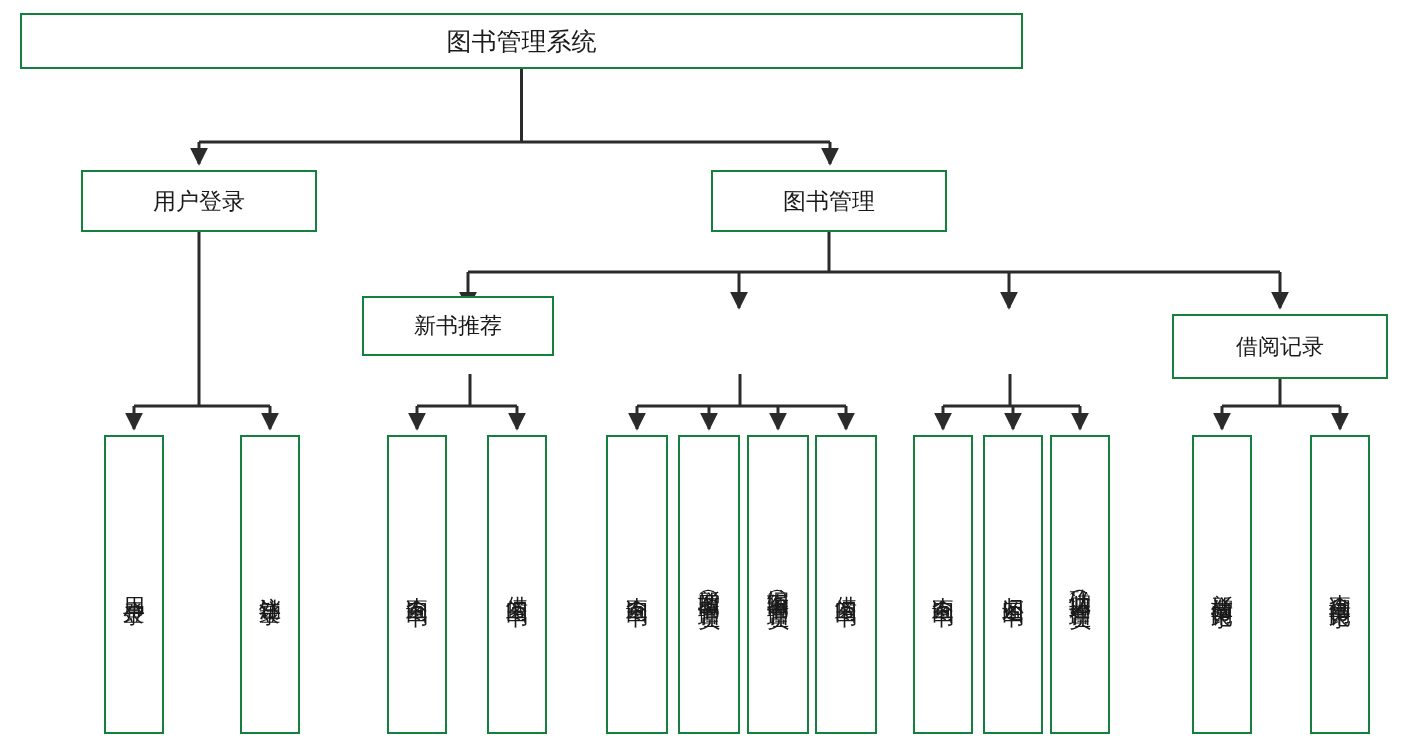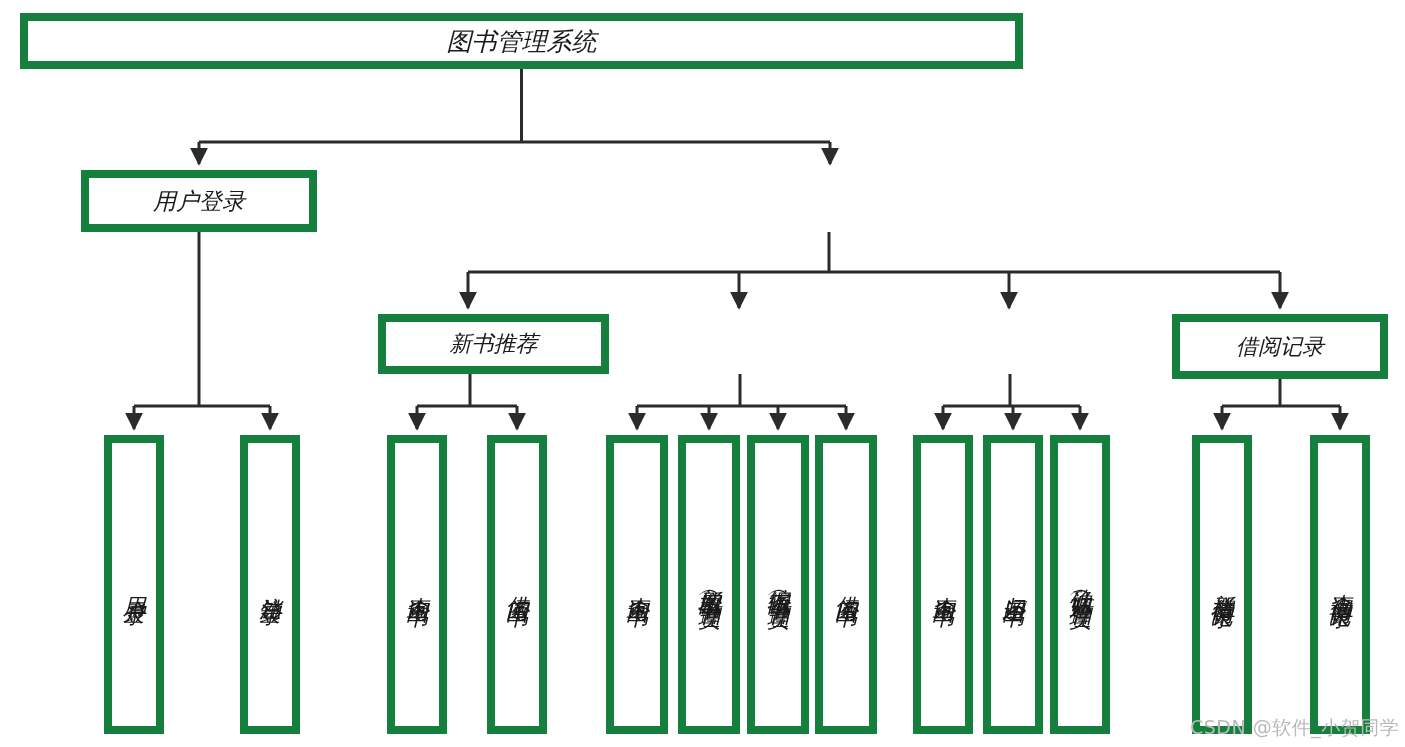--- a/index.html
+++ b/index.html
@@ -24,26 +24,25 @@
     left: 0;
     top: 0;
     width: 1405px;
     height: 747px;
     pointer-events: none;
   }
   .node {
     position: absolute;
     box-sizing: border-box;
     background: #ffffff;
-    border: 8px solid #15803d;
+    border: 2px solid #15803d;
     display: flex;
     align-items: center;
     justify-content: center;
     color: #1a1a1a;
-    font-style: italic;
   }
   .node.horizontal .node-label {
     writing-mode: horizontal-tb;
     white-space: nowrap;
     line-height: 1;
   }
   .node.vertical {
     align-items: center;
     justify-content: center;
   }
@@ -121,22 +120,25 @@
     </g>
   </svg>
 
   <div class="node horizontal lvl0" id="node-root" style="left: 20px; top: 13px; width: 1003px; height: 56px;">
     <span class="node-label">图书管理系统</span>
   </div>
 
   <div class="node horizontal lvl1" id="node-l1-0" style="left: 81px; top: 170px; width: 236px; height: 62px;">
     <span class="node-label">用户登录</span>
   </div>
+  <div class="node horizontal lvl1" id="node-l1-1" style="left: 711px; top: 170px; width: 236px; height: 62px;">
+    <span class="node-label">图书管理</span>
+  </div>
 
-  <div class="node horizontal lvl2" id="node-l2-0" style="left: 362px; top: 314px; width: 231px; height: 60px; margin-left: 16px;">
+  <div class="node horizontal lvl2" id="node-l2-0" style="left: 362px; top: 296px; width: 192px; height: 60px;">
     <span class="node-label">新书推荐</span>
   </div>
   <div class="node horizontal lvl2" id="node-l2-3" style="left: 1172px; top: 314px; width: 216px; height: 65px;">
     <span class="node-label">借阅记录</span>
   </div>
 
   <div class="node vertical leaf" id="node-leaf-0" style="left: 104px; top: 435px; width: 60px; height: 299px;">
     <span class="node-label">用户登录</span>
   </div>
   <div class="node vertical leaf" id="node-leaf-1" style="left: 240px; top: 435px; width: 60px; height: 299px;">
@@ -169,14 +171,13 @@
   <div class="node vertical leaf" id="node-leaf-10" style="left: 1050px; top: 435px; width: 60px; height: 299px;">
     <span class="node-label">确认归还（管理员）</span>
   </div>
   <div class="node vertical leaf" id="node-leaf-11" style="left: 1192px; top: 435px; width: 60px; height: 299px;">
     <span class="node-label">新增借阅记录</span>
   </div>
   <div class="node vertical leaf" id="node-leaf-12" style="left: 1310px; top: 435px; width: 60px; height: 299px;">
     <span class="node-label">查询借阅记录</span>
   </div>
 
-  <div class="watermark" style="left: 1190px; top: 715px; color: rgb(185, 185, 185);">CSDN @软件_小贺同学</div>
 </div>
 
 </body></html>

